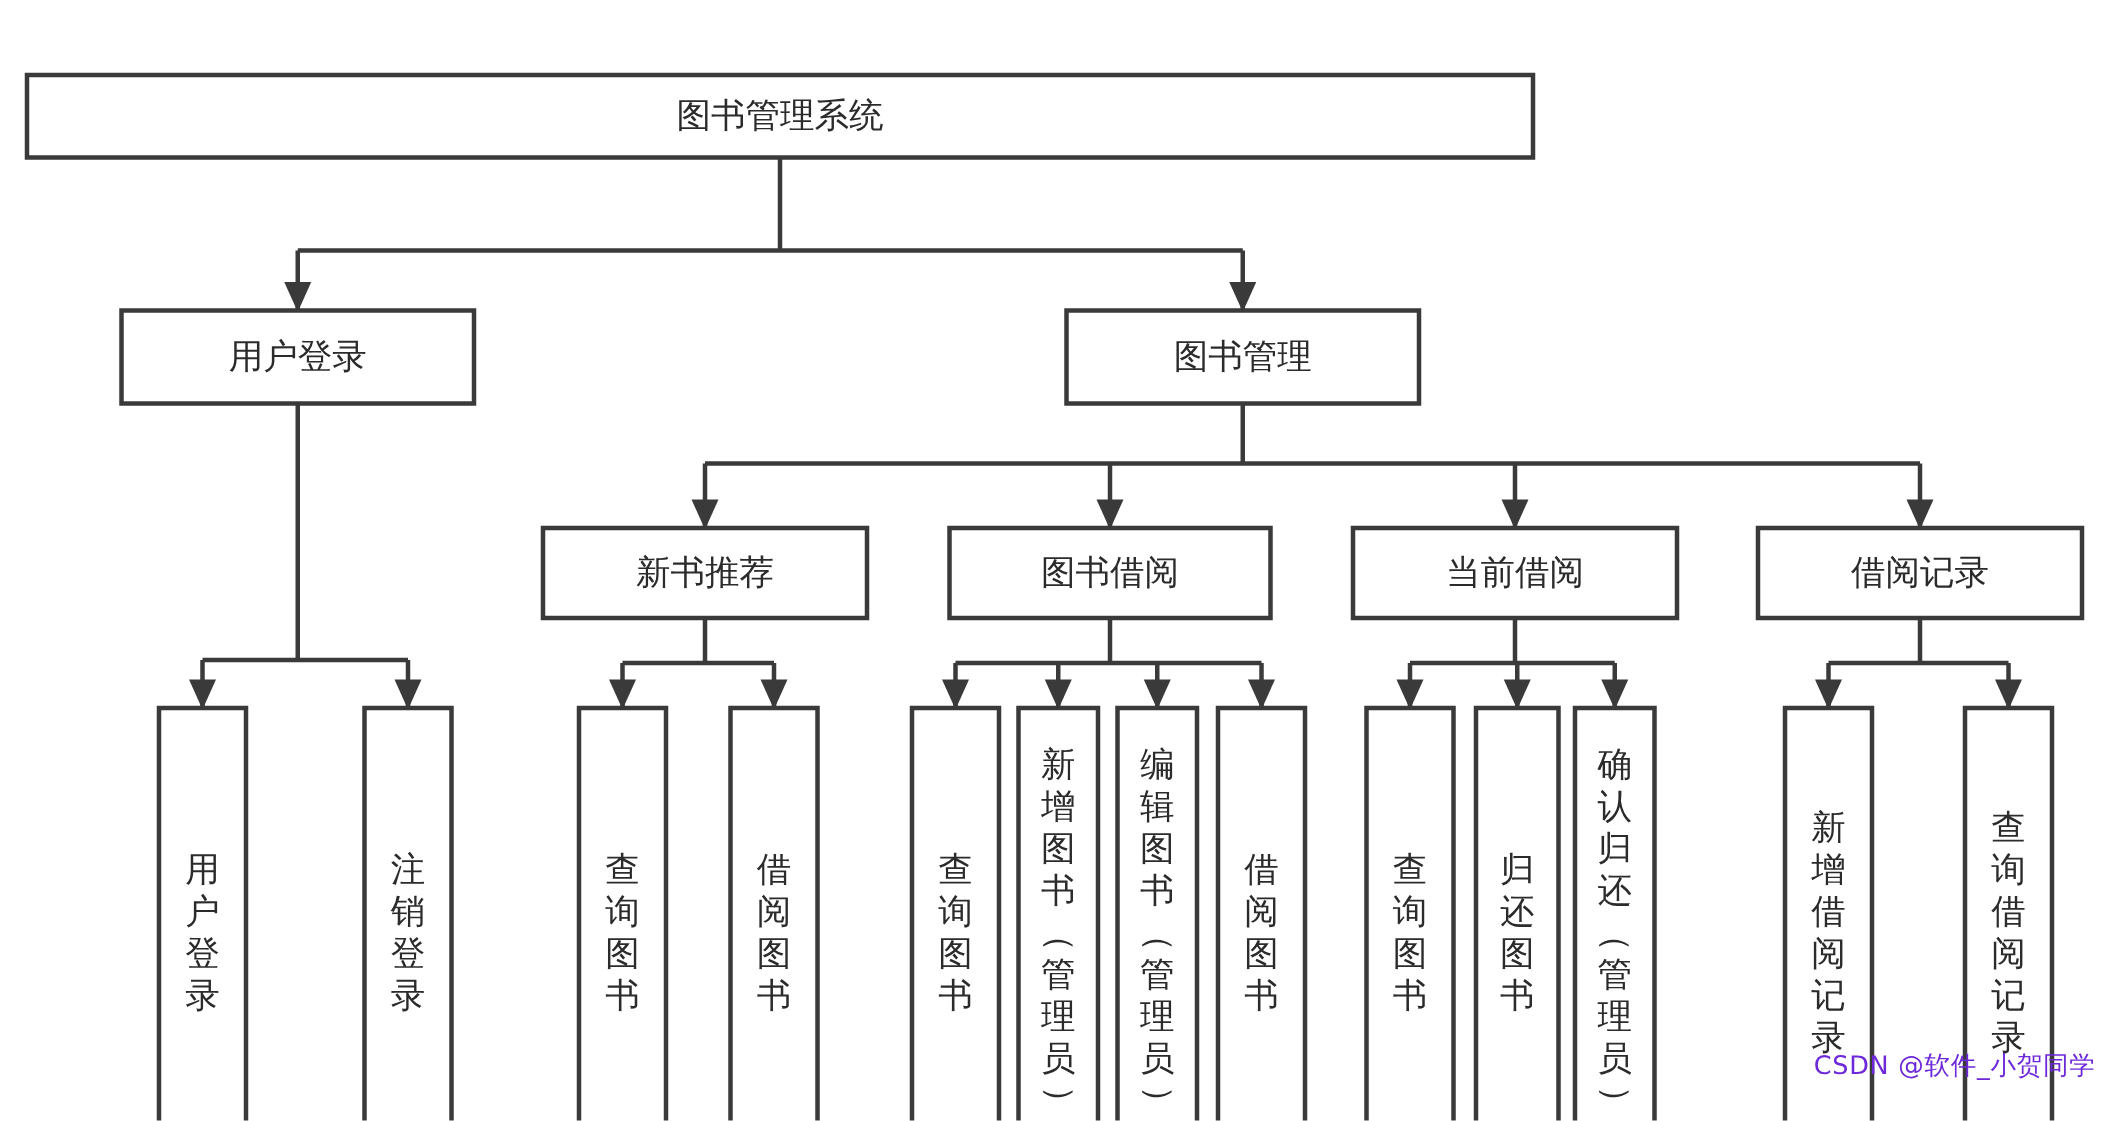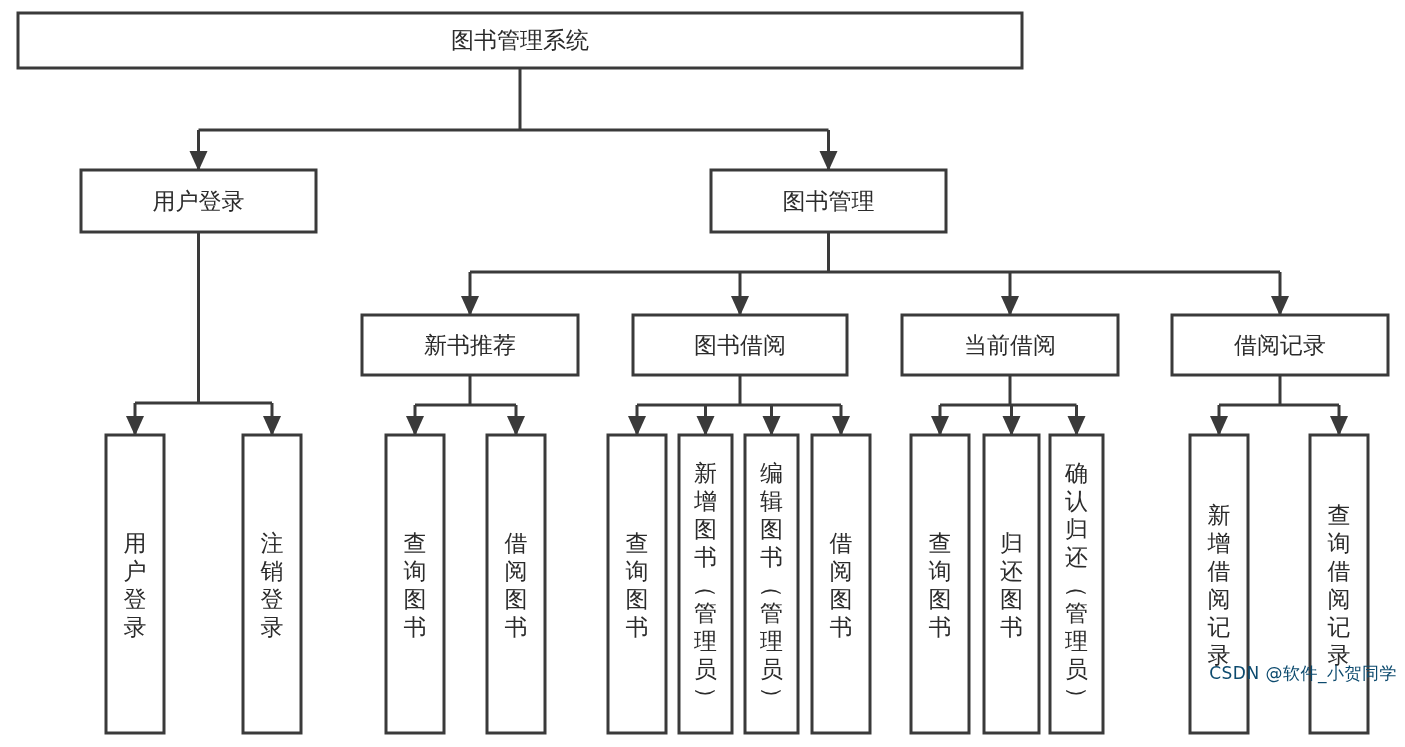--- a/index.html
+++ b/index.html
@@ -11,20 +11,21 @@
     width: 1405px;
     height: 747px;
     font-family: "DejaVu Sans", "Liberation Sans", sans-serif;
     overflow: hidden;
   }
   #diagram-root {
     position: relative;
     width: 1405px;
     height: 689px;
     background: #ffffff;
+    margin-top: 37px;
   }
   svg.diagram-canvas {
     position: absolute;
     left: 0;
     top: 0;
     width: 1405px;
     height: 747px;
   }
   .node-box {
     fill: #ffffff;
@@ -48,21 +49,21 @@
   .arrow-head {
     fill: #3a3a3a;
     stroke: none;
   }
   .watermark {
     position: absolute;
     right: 8px;
     bottom: 4px;
     font-family: "DejaVu Sans", "Liberation Sans", sans-serif;
     font-size: 17px;
-    color: #0c4a6e;
+    color: #6d28d9;
     white-space: nowrap;
     letter-spacing: 0.5px;
   }
 </style>
 </head>
 <body>
 
 <div id="diagram-root">
   <svg class="diagram-canvas" viewBox="0 0 1405 747">
     <g id="connectors-layer">

